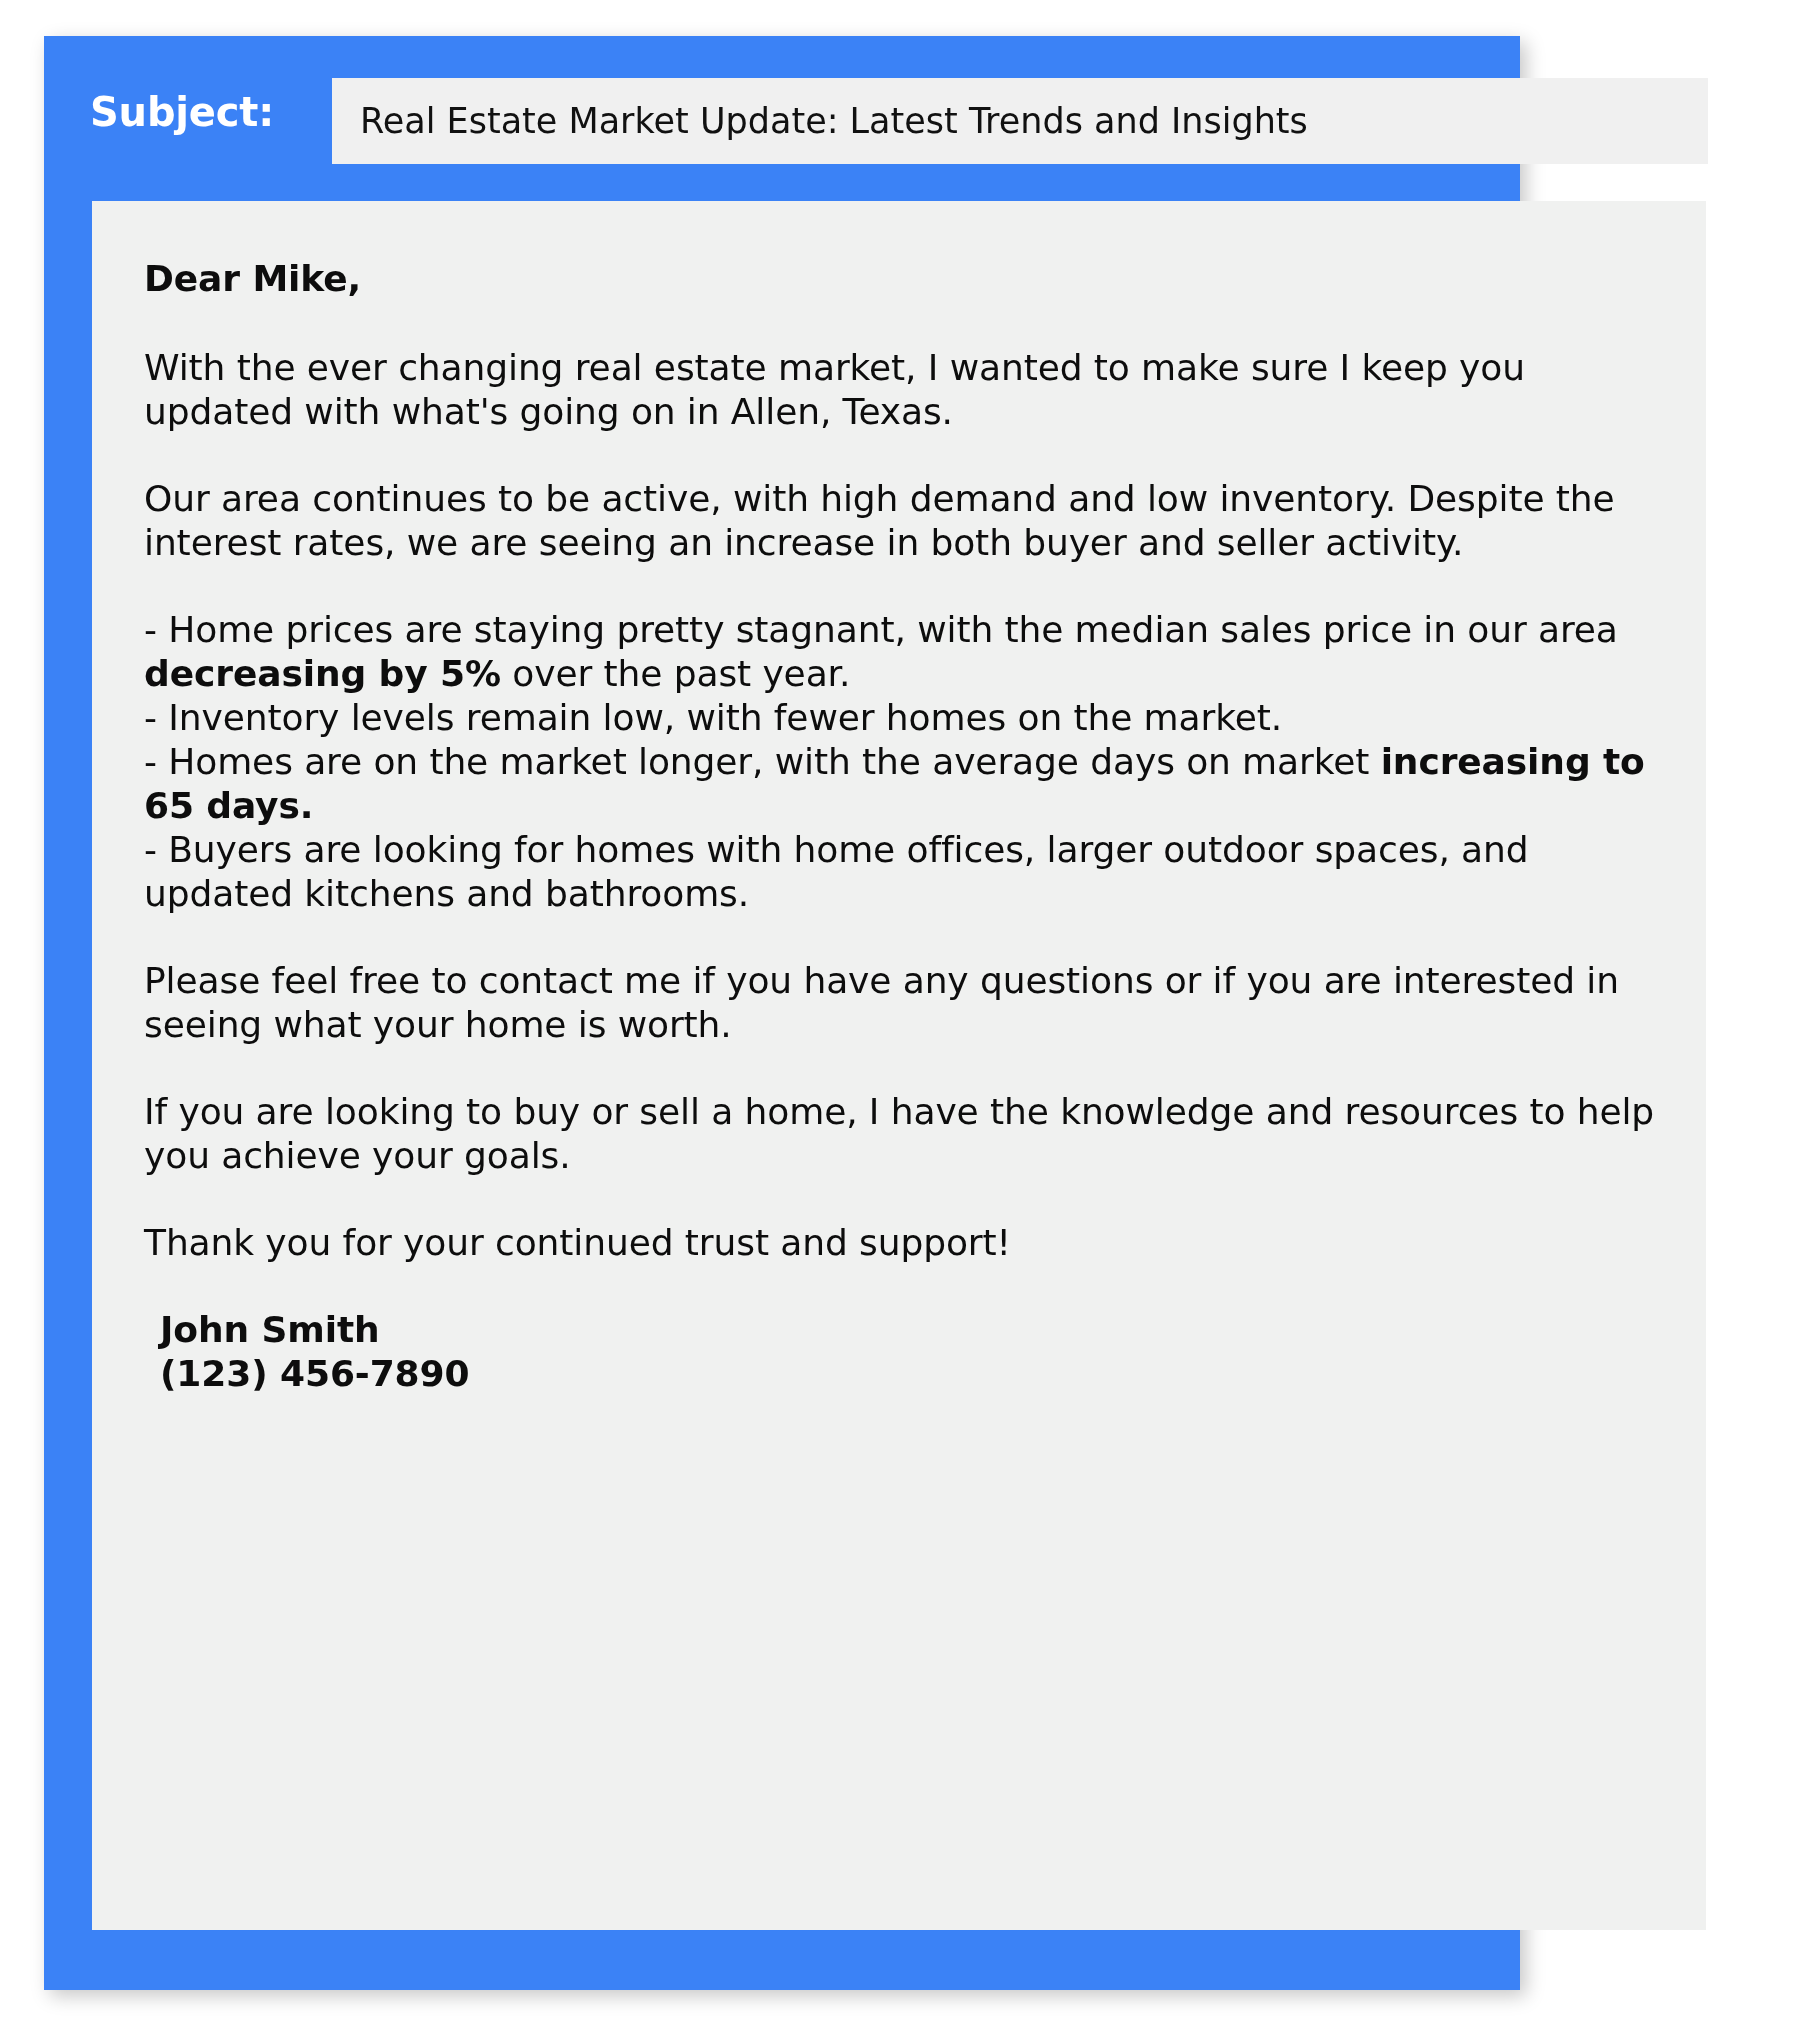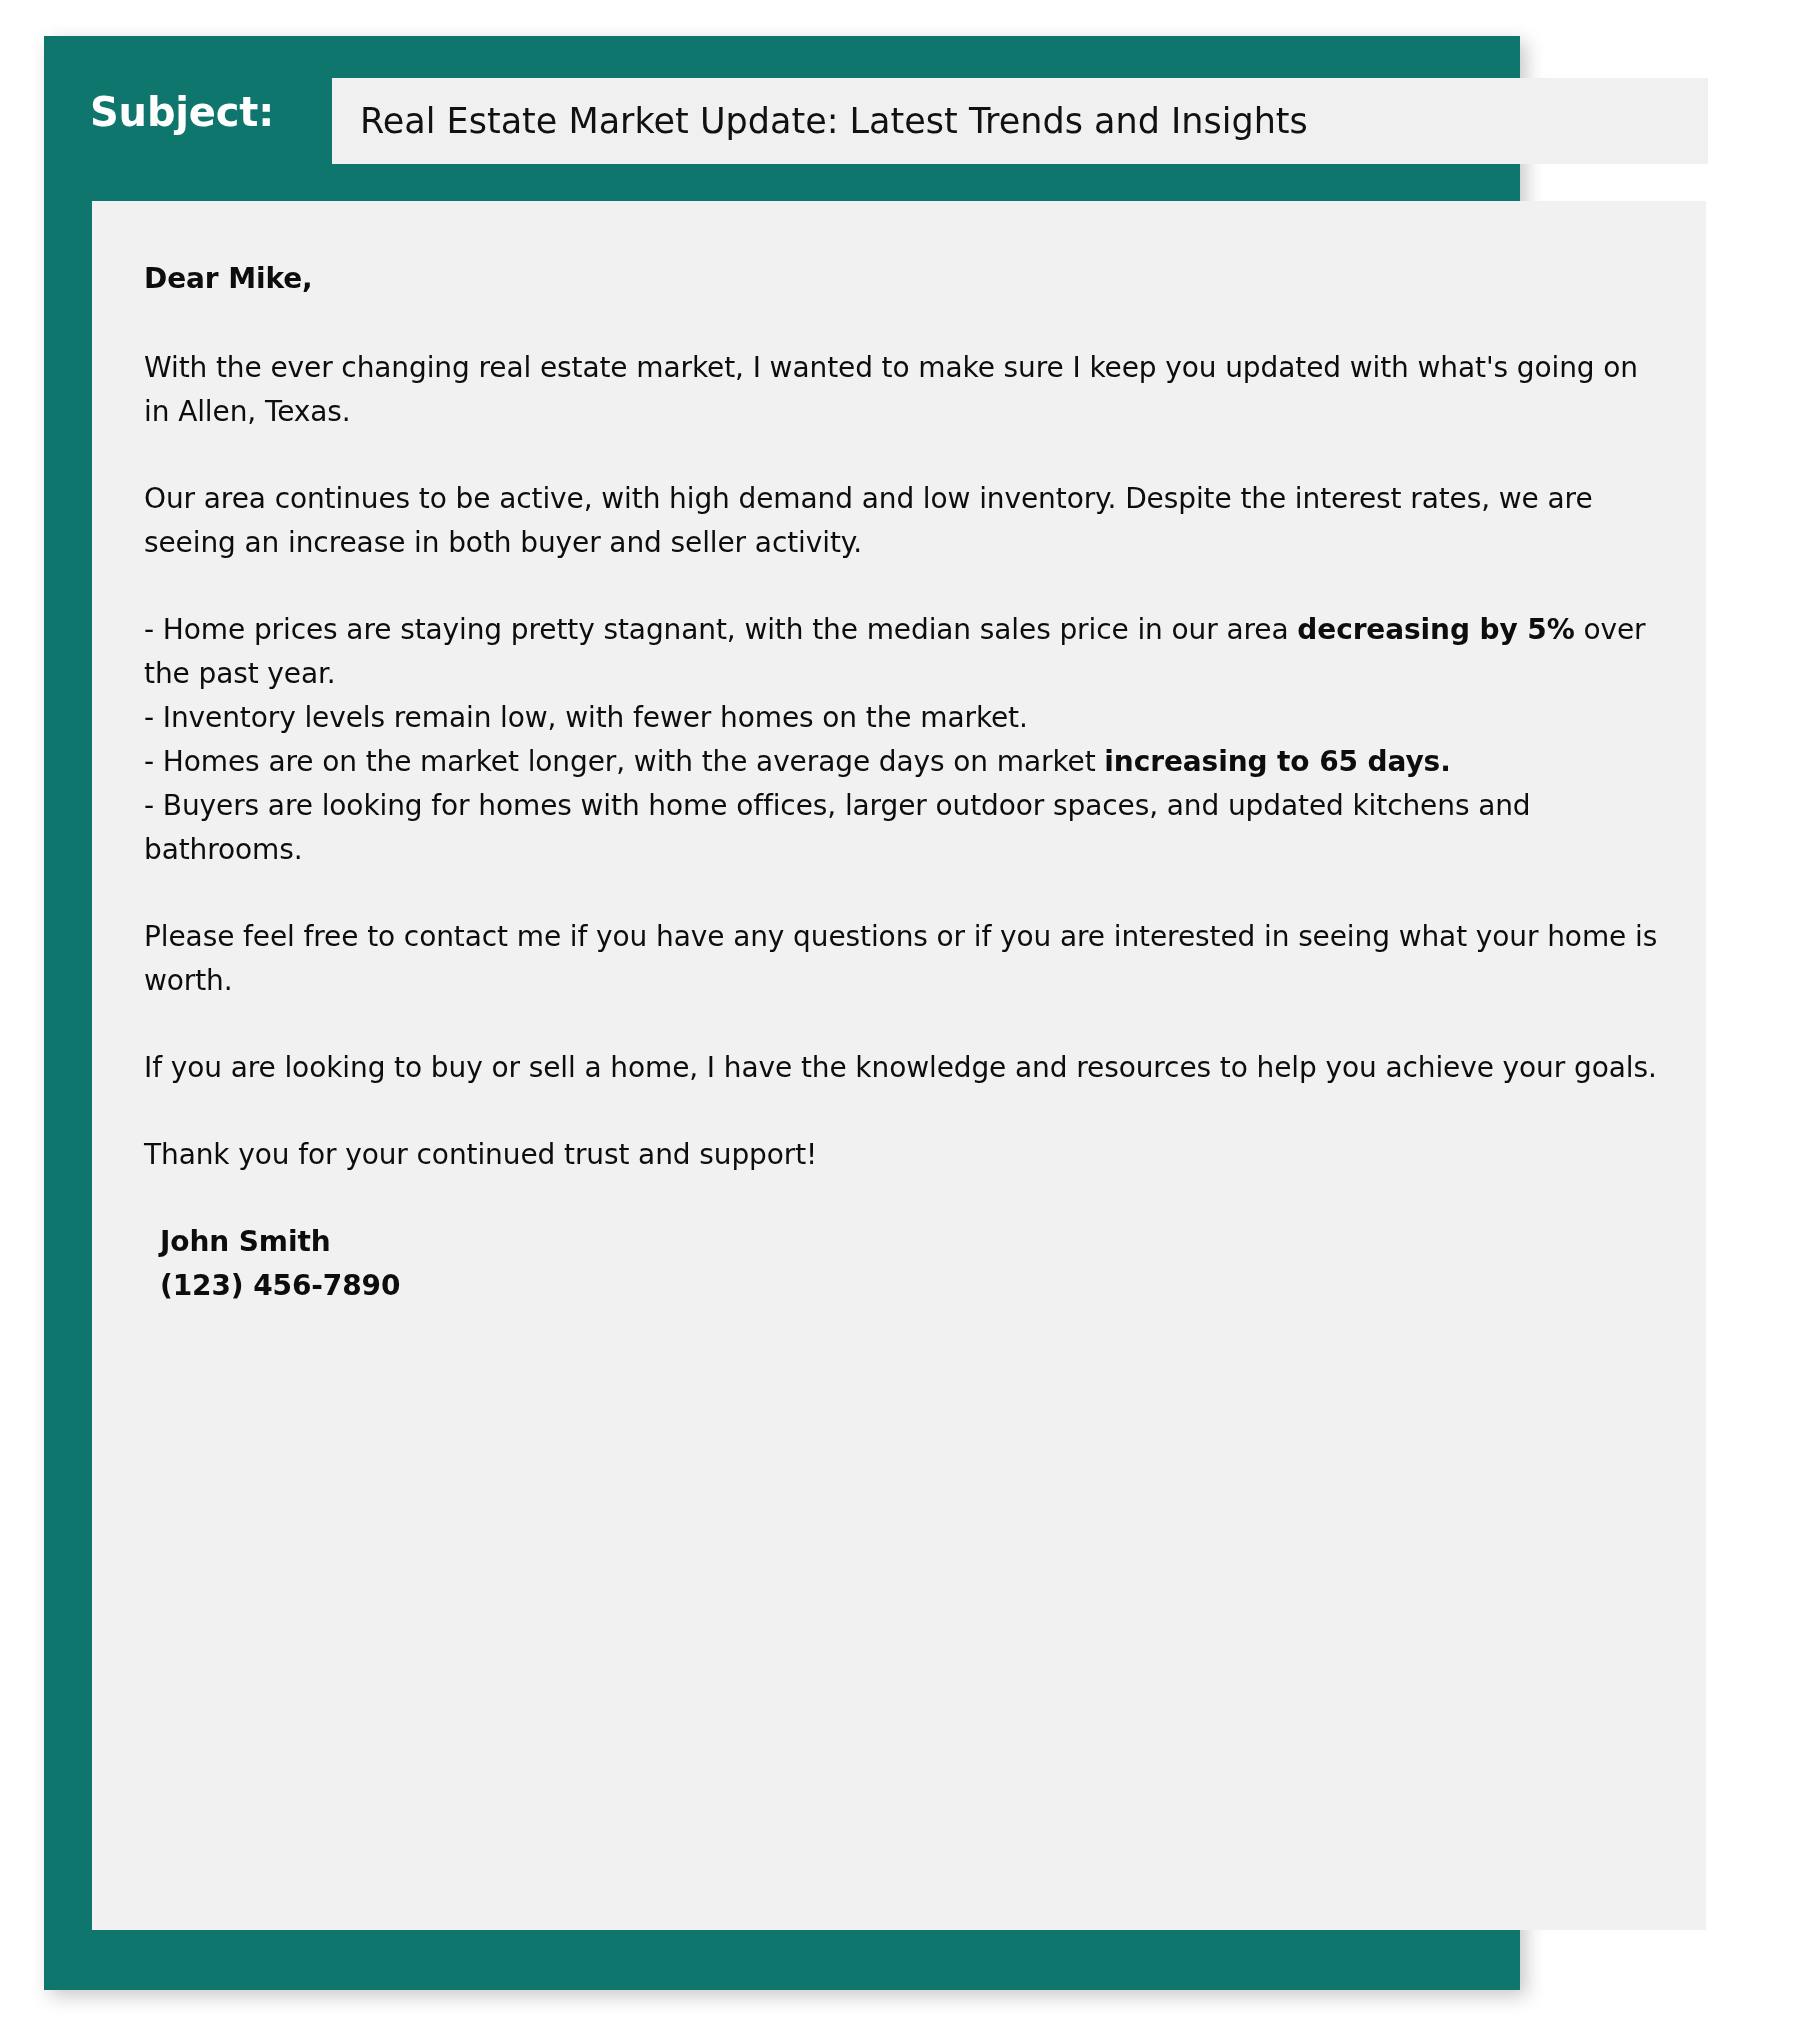--- a/index.html
+++ b/index.html
@@ -17,21 +17,21 @@
     overflow: hidden;
   }
 
   
   .email-panel {
     position: absolute;
     left: 44px;
     top: 36px;
     width: 1476px;
     height: 1954px;
-    background: #0f766e;
+    background: #3b82f6;
     box-sizing: border-box;
     box-shadow: 6px 6px 18px rgba(0,0,0,0.22);
   }
 
   
   .subject-row {
     position: absolute;
     left: 0;
     top: 0;
     width: 100%;
@@ -82,21 +82,21 @@
     width: 1614px;
     height: 1729px;
     background: #f0f1f0;
     box-sizing: border-box;
     padding: 56px 40px 40px 52px;
     overflow: hidden;
   }
 
   .body-text {
     font-family: "DejaVu Sans", sans-serif;
-    font-size: 28px;
+    font-size: 36px;
     line-height: 44px;
     color: #0d0d0d;
     letter-spacing: -0.1px;
   }
 
   .para {
     margin: 0 0 43px 0;
   }
 
   .para:last-child {

